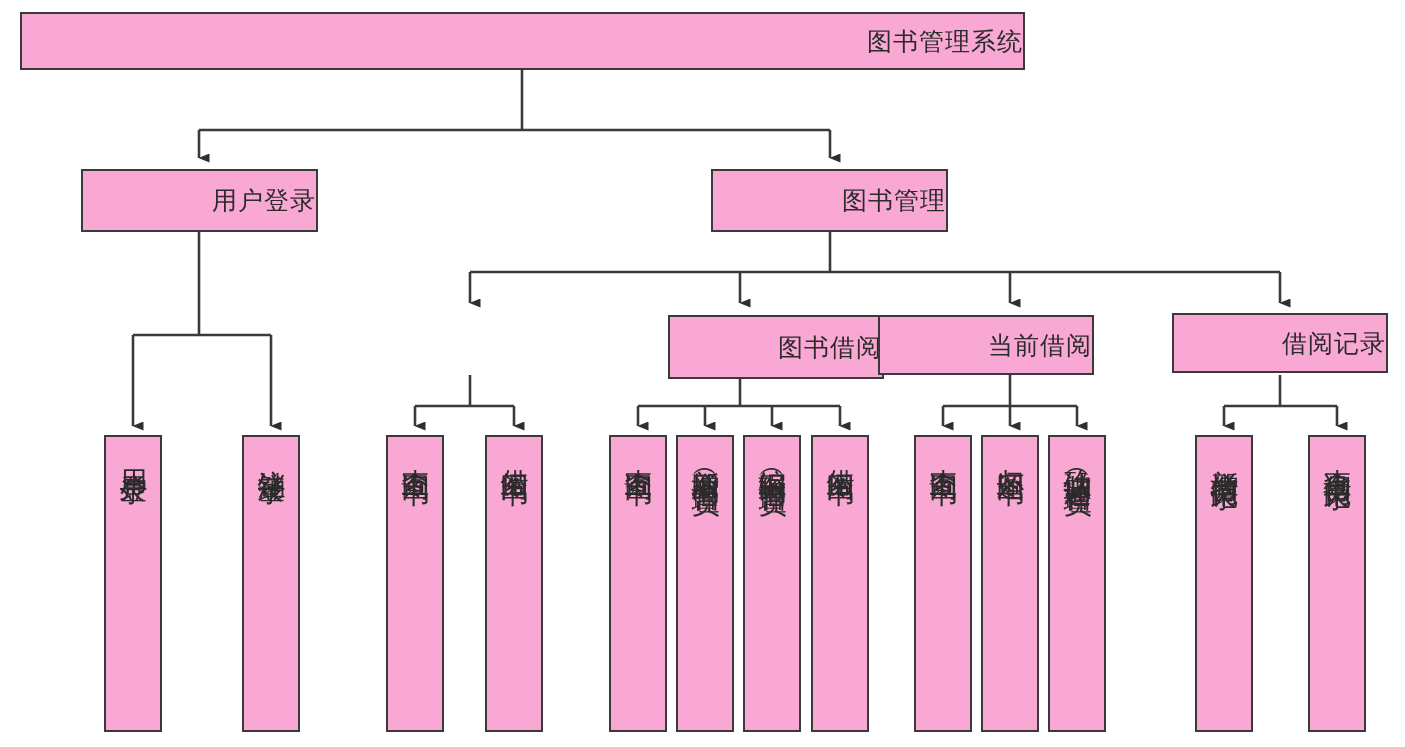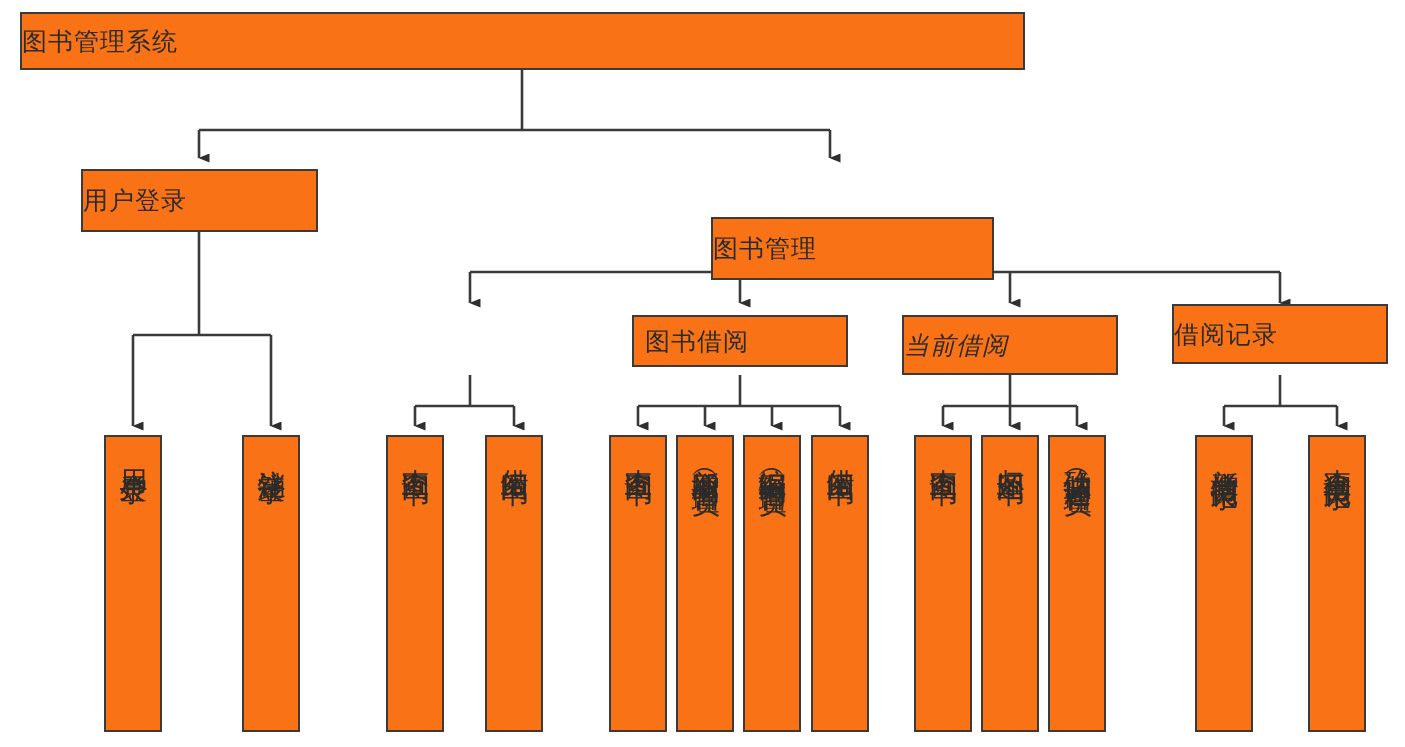--- a/index.html
+++ b/index.html
@@ -10,24 +10,24 @@
     overflow:hidden;
   }
   #canvas{position:relative;width:1405px;height:747px;}
 
   svg#wires{position:absolute;left:0;top:0;width:1405px;height:747px;pointer-events:none;}
 
   .node{
     position:absolute;
     box-sizing:border-box;
     border:2.5px solid #3a3a3a;
-    background:#f97316;
+    background:#f9a8d4;
     display:flex;
     align-items:center;
-    justify-content:flex-start;
+    justify-content:flex-end;
     color:#2b2b2b;
   }
   .node .lbl{
     display:block;
     text-align:center;
     line-height:1.15;
     white-space:pre;
   }
   
   .h-node .lbl{
@@ -113,31 +113,31 @@
     </g>
   </svg>
 
   <div class="node h-node" id="node-root" style="left:20px;top:12px;width:1005px;height:58px;">
     <span class="lbl">图书管理系统</span>
   </div>
 
   <div class="node h-node" style="left:81px;top:169px;width:237px;height:63px;">
     <span class="lbl">用户登录</span>
   </div>
-  <div class="node h-node" style="left:711px;top:169px;width:283px;height:63px;margin-top:48px;">
+  <div class="node h-node" style="left:711px;top:169px;width:237px;height:63px;">
     <span class="lbl">图书管理</span>
   </div>
 
-  <div class="node h-node" style="left:632px;top:315px;width:216px;height:52px;padding-left:11px;">
+  <div class="node h-node" style="left:668px;top:315px;width:216px;height:64px;padding-left:11px;">
     <span class="lbl">图书借阅</span>
   </div>
-  <div class="node h-node" style="left:902px;top:315px;width:216px;height:60px;font-style:italic;">
+  <div class="node h-node" style="left:878px;top:315px;width:216px;height:60px;">
     <span class="lbl">当前借阅</span>
   </div>
-  <div class="node h-node" style="left:1172px;top:304px;width:216px;height:60px;">
+  <div class="node h-node" style="left:1172px;top:313px;width:216px;height:60px;">
     <span class="lbl">借阅记录</span>
   </div>
 
   <div class="node v-node" style="left:104px;top:435px;width:58px;height:297px;">
     <span class="lbl">用户登录</span>
   </div>
   <div class="node v-node" style="left:242px;top:435px;width:58px;height:297px;">
     <span class="lbl">注销登录</span>
   </div>
 

